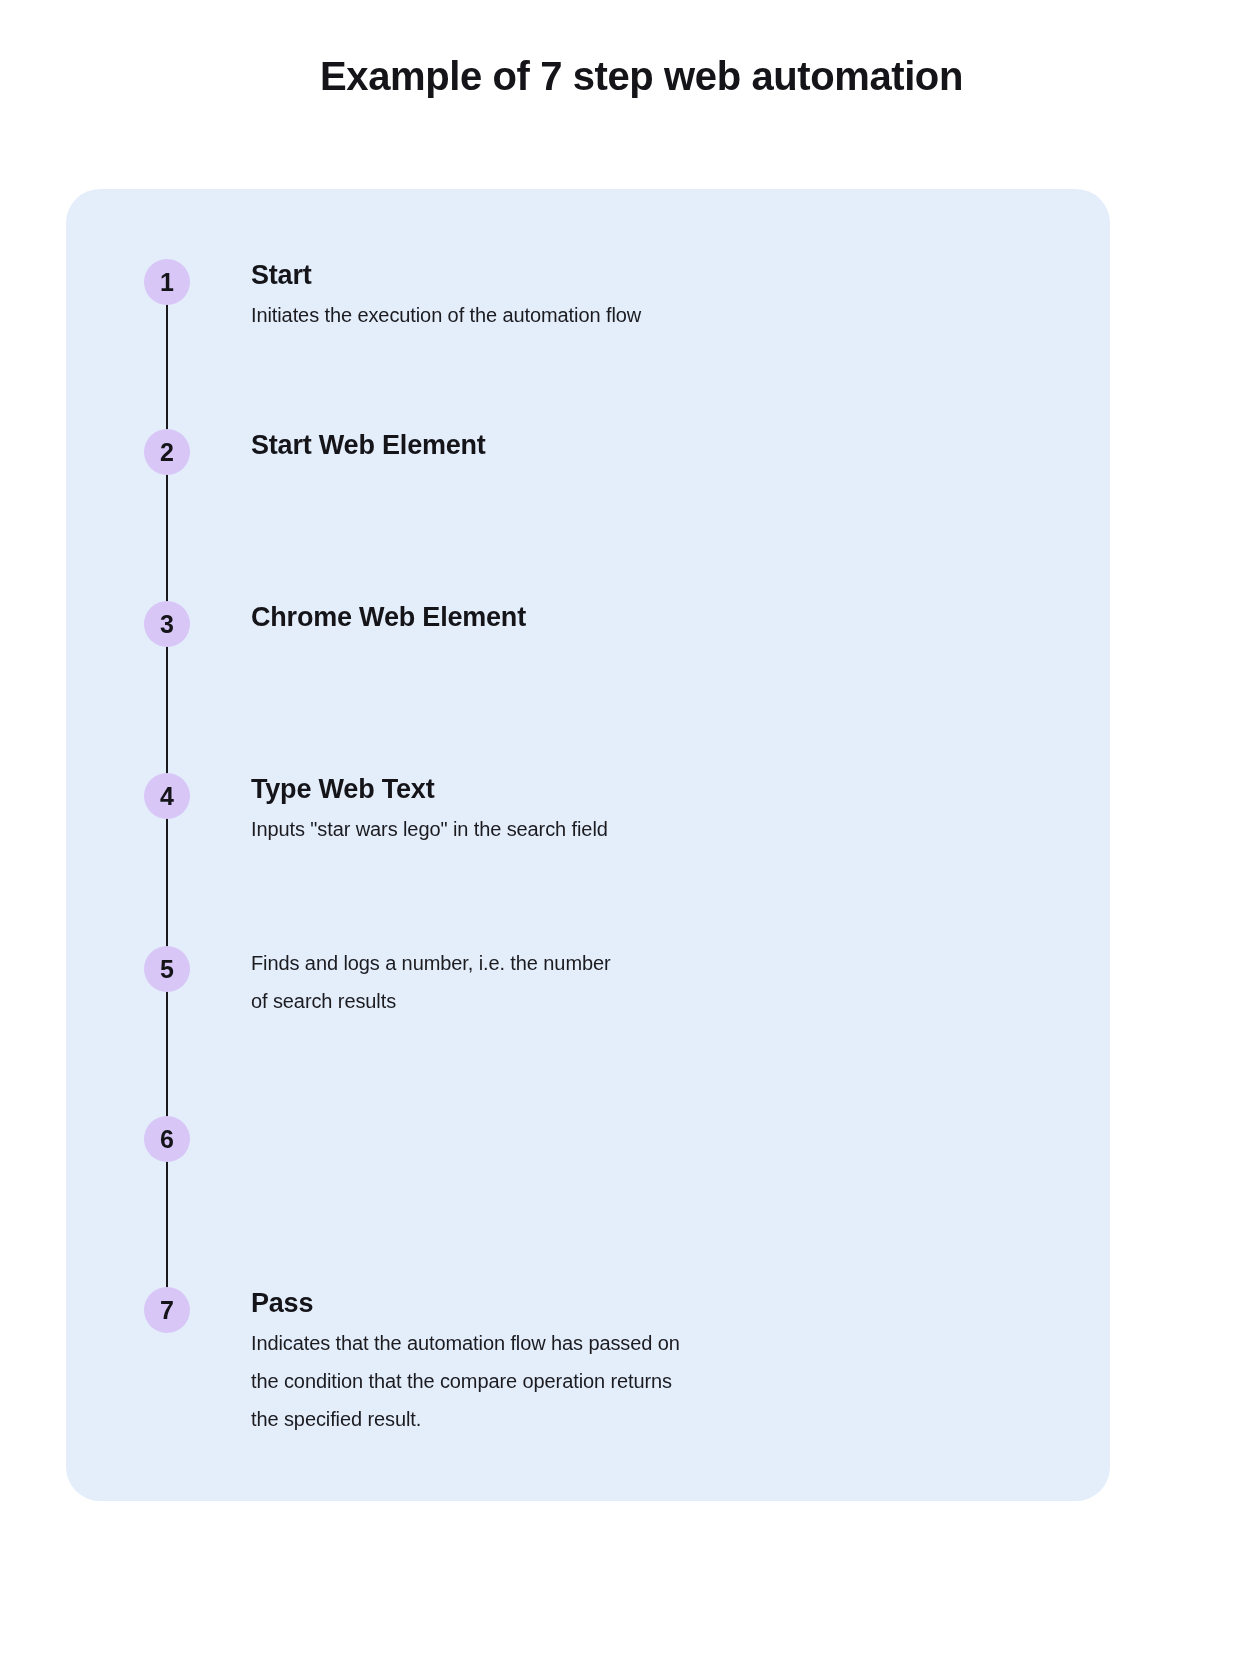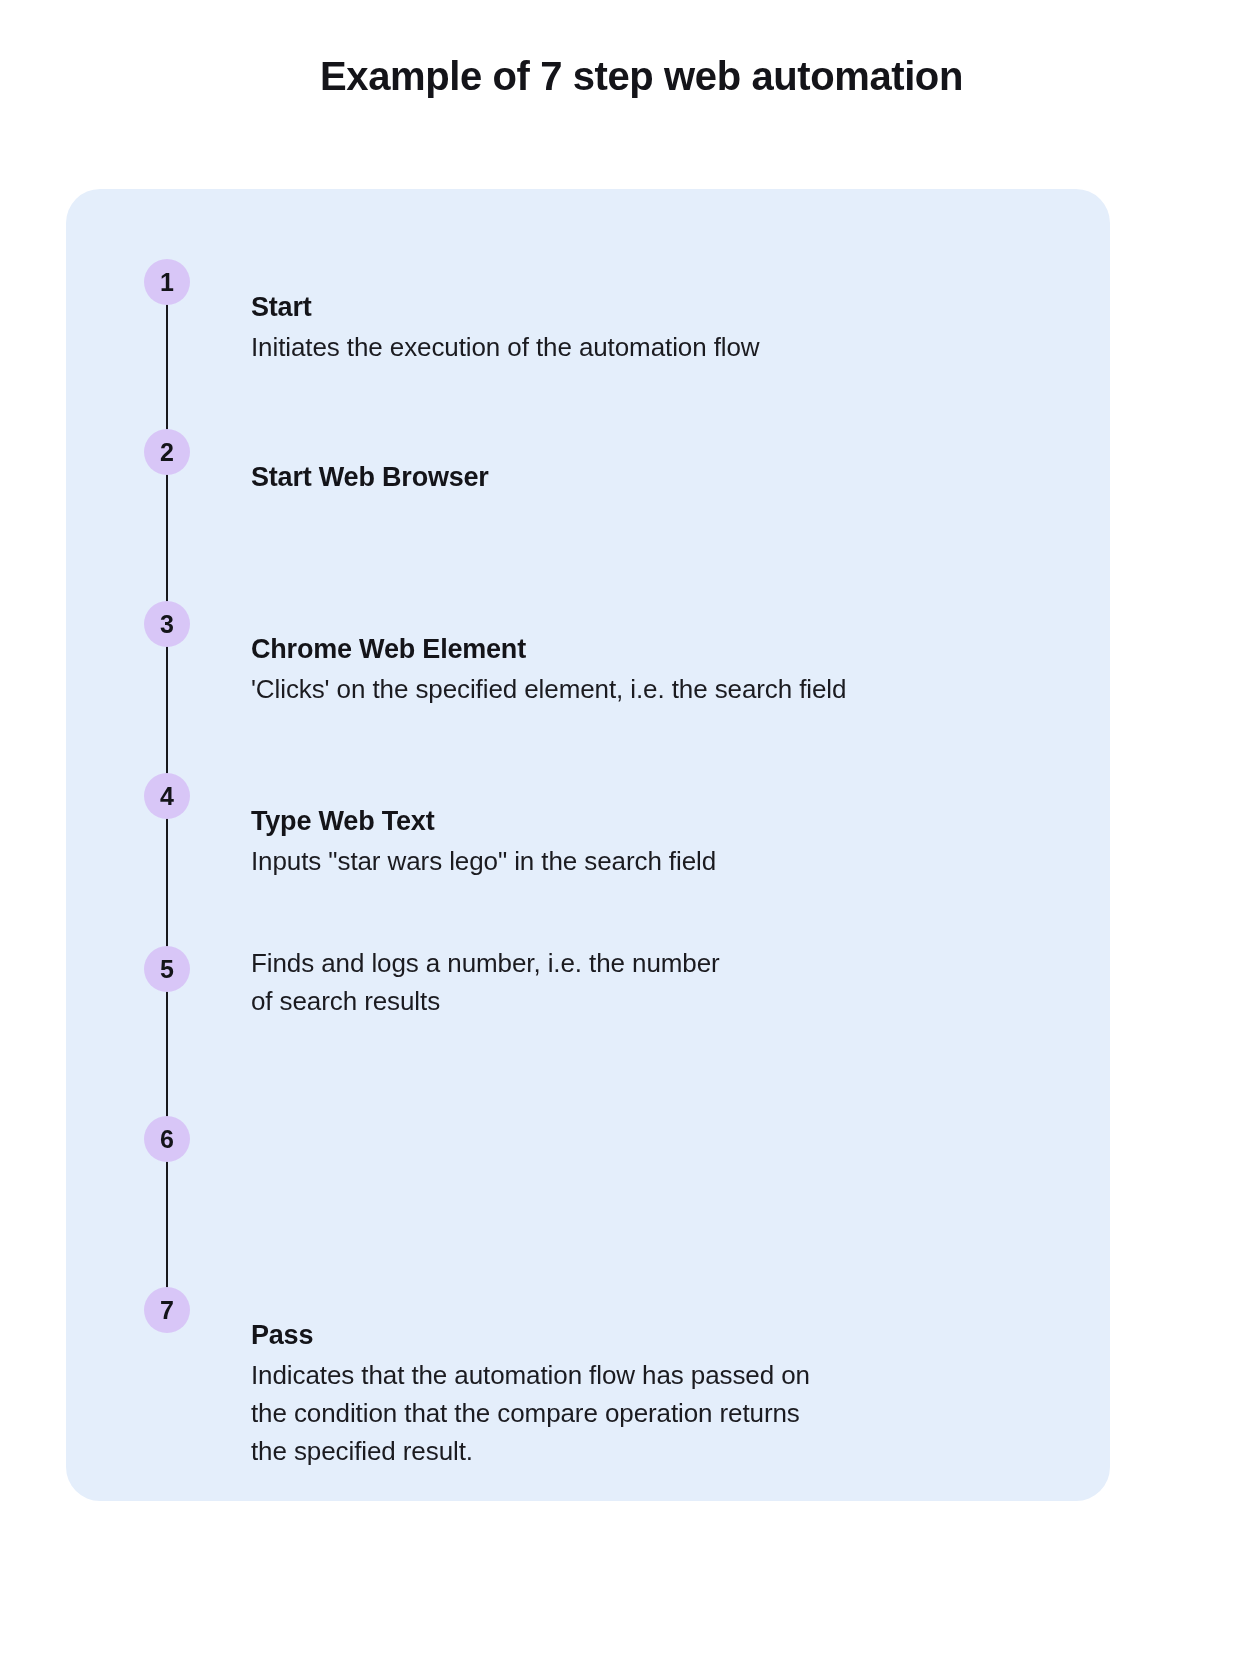--- a/index.html
+++ b/index.html
@@ -86,24 +86,23 @@
     top: -2px;
     width: 830px;
   }
   .step-title {
     font-size: 27px;
     font-weight: 700;
     color: #141419;
     line-height: 36px;
     letter-spacing: -0.2px;
     margin-bottom: 3px;
-    margin-top: 32px;
   }
   .step-desc {
-    font-size: 26px;
+    font-size: 20px;
     font-weight: 400;
     color: #1b1b20;
     line-height: 38px;
     letter-spacing: -0.1px;
     white-space: pre-line;
   }
 </style>
 </head>
 <body>
 
@@ -126,31 +125,30 @@
             <div class="step-title">Start</div>
             <div class="step-desc">Initiates the execution of the automation flow</div>
           </div>
         </div>
 
         <div class="step" style="top:240px;">
           <div class="marker">
             <span>2</span>
           </div>
           <div class="content">
-            <div class="step-title">Start Web Browser</div>
+            <div class="step-title">Start Web Element</div>
           </div>
         </div>
 
         <div class="step" style="top:412px;">
           <div class="marker">
             <span>3</span>
           </div>
           <div class="content">
             <div class="step-title">Chrome Web Element</div>
-            <div class="step-desc">'Clicks' on the specified element, i.e. the search field</div>
           </div>
         </div>
 
         <div class="step" style="top:584px;">
           <div class="marker">
             <span>4</span>
           </div>
           <div class="content">
             <div class="step-title">Type Web Text</div>
             <div class="step-desc">Inputs "star wars lego" in the search field</div>

